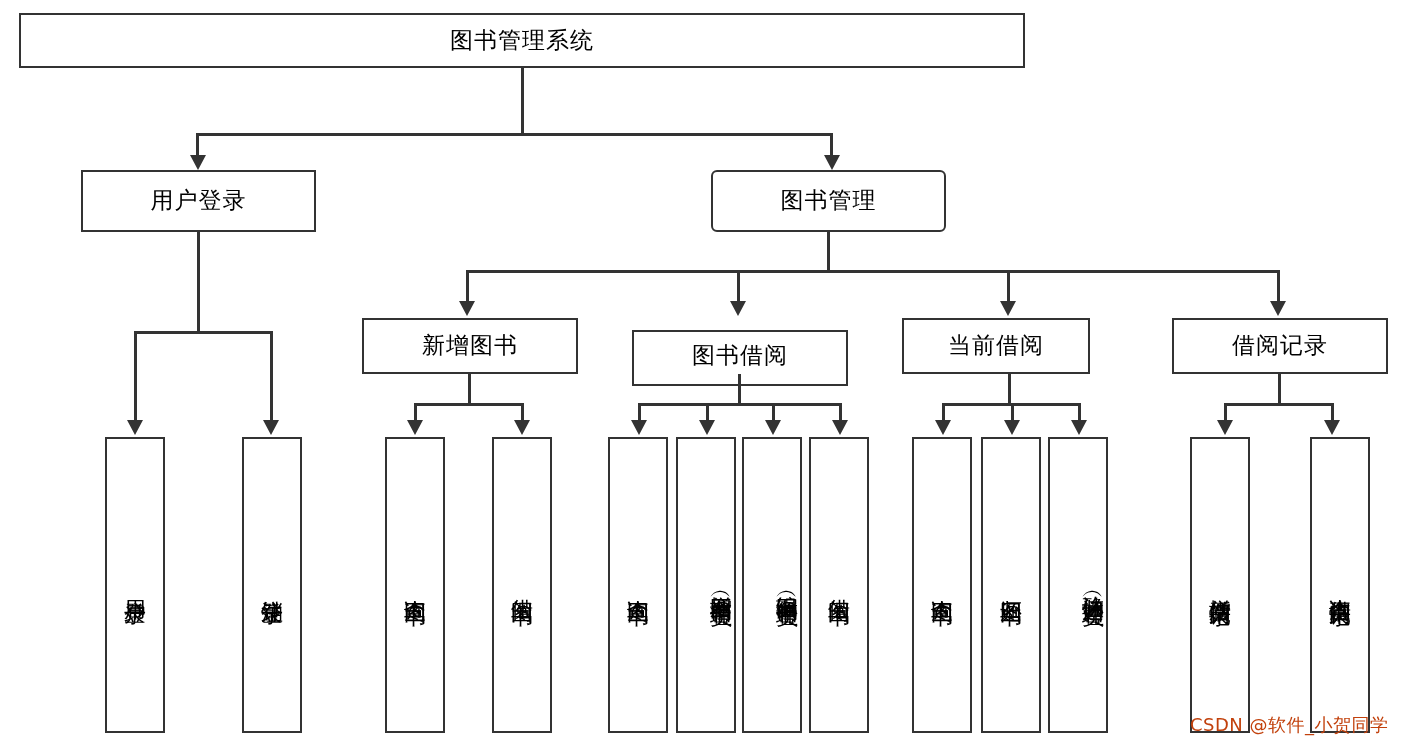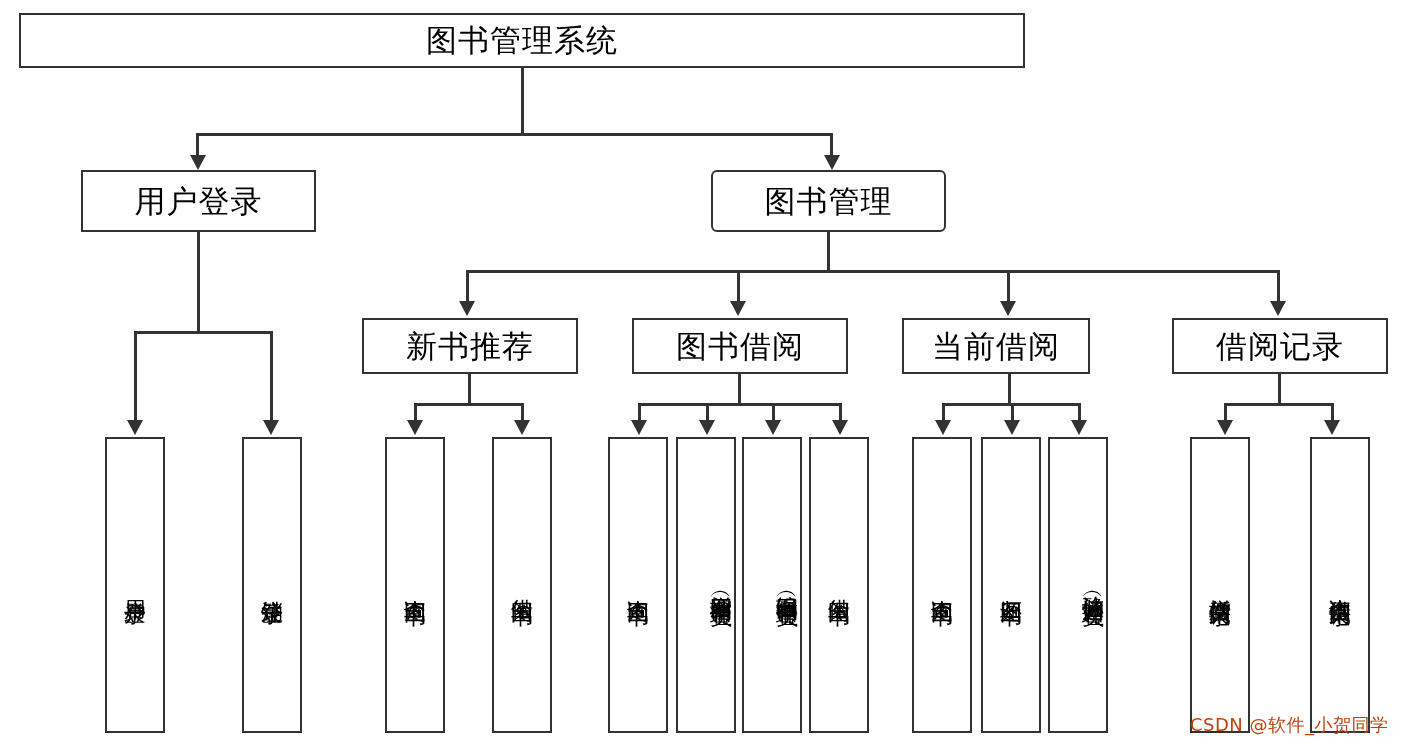--- a/index.html
+++ b/index.html
@@ -21,21 +21,21 @@
     position: absolute;
     box-sizing: border-box;
     border: 2px solid #333333;
     background: #ffffff;
     display: flex;
     align-items: center;
     justify-content: center;
     color: #000000;
   }
   .node.horiz {
-    font-size: 31px;
+    font-size: 23px;
     line-height: 1.1;
     letter-spacing: 1px;
   }
   .node.vert {
     writing-mode: vertical-rl;
     text-orientation: upright;
     font-size: 22px;
     line-height: 1.18;
     letter-spacing: 1.5px;
     padding: 4px 0;
@@ -101,22 +101,22 @@
   <div class="edge h" style="left:466px; top:270px; width:813px; height:3px;"></div>
   <div class="edge v" style="left:466px; top:270px; width:3px; height:33px;"></div>
   <div class="arrow" style="left:459px; top:301px;"></div>
   <div class="edge v" style="left:737px; top:270px; width:3px; height:33px;"></div>
   <div class="arrow" style="left:730px; top:301px;"></div>
   <div class="edge v" style="left:1007px; top:270px; width:3px; height:33px;"></div>
   <div class="arrow" style="left:1000px; top:301px;"></div>
   <div class="edge v" style="left:1277px; top:270px; width:3px; height:33px;"></div>
   <div class="arrow" style="left:1270px; top:301px;"></div>
 
-  <div class="node horiz" style="left:362px; top:318px; width:216px; height:56px;">新书推荐</div>
-  <div class="node horiz" style="left:632px; top:318px; width:216px; height:56px;">图书借阅</div>
+  <div class="node horiz" style="left:362px; top:318px; width:216px; height:56px;">新增图书</div>
+  <div class="node horiz" style="left:632px; top:330px; width:216px; height:56px;font-family:Liberation Mono, monospace;">图书借阅</div>
   <div class="node horiz" style="left:902px; top:318px; width:188px; height:56px;">当前借阅</div>
   <div class="node horiz" style="left:1172px; top:318px; width:216px; height:56px;">借阅记录</div>
 
   <div class="edge v" style="left:468px; top:374px; width:3px; height:31px;"></div>
   <div class="edge h" style="left:414px; top:403px; width:110px; height:3px;"></div>
   <div class="edge v" style="left:414px; top:403px; width:3px; height:19px;"></div>
   <div class="arrow" style="left:407px; top:420px;"></div>
   <div class="edge v" style="left:521px; top:403px; width:3px; height:19px;"></div>
   <div class="arrow" style="left:514px; top:420px;"></div>
 

